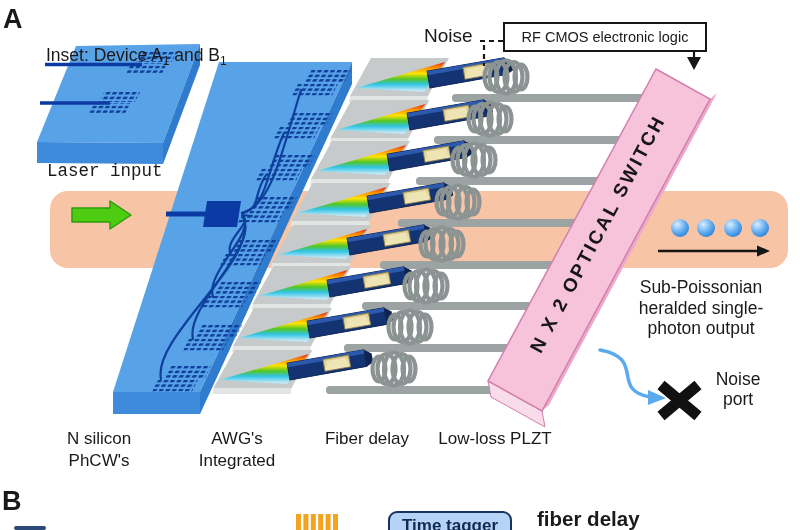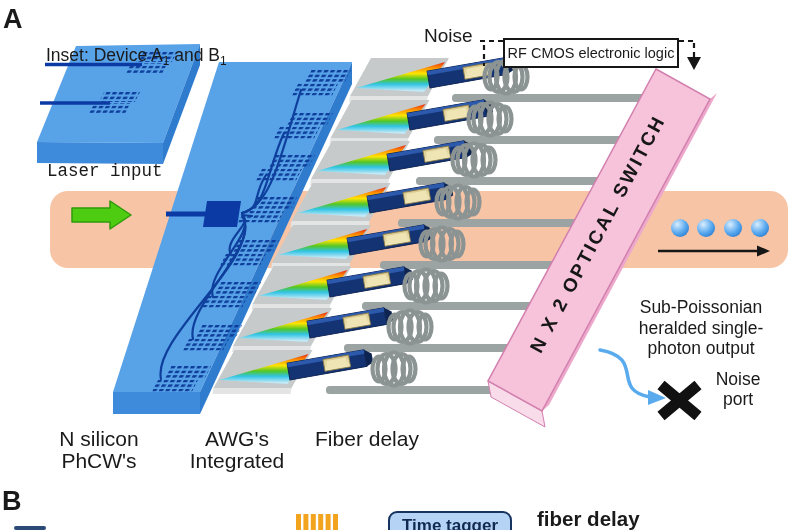--- a/index.html
+++ b/index.html
@@ -8,31 +8,31 @@
     font-family:"Liberation Sans",sans-serif;color:#1a1a1a;overflow:hidden;
   }
   .stage svg{position:absolute;left:0;top:0;}
   .txt{position:absolute;white-space:nowrap;}
   .panel-label{font-size:27px;font-weight:800;letter-spacing:1px;}
   .inset-label{font-size:17.5px;}
   .sub{font-size:12px;position:relative;top:4px;}
   .plain17{font-size:17.5px;}
   .spds{font-size:19px;}
   .rf-box{
-    position:absolute;left:503px;top:38px;width:176px;height:30px;
+    position:absolute;left:503px;top:22px;width:204px;height:30px;
     border:2.5px solid #161616;background:#ffffff;display:flex;
     align-items:center;justify-content:center;font-size:14.5px;box-sizing:border-box;
   }
   .switch-label{
     position:absolute;left:428px;top:223px;width:340px;text-align:center;
     transform:rotate(-62deg);transform-origin:center center;
     font-size:19px;font-weight:700;letter-spacing:2.5px;color:#161616;
   }
   .caption{position:absolute;text-align:center;font-size:17.5px;line-height:20.5px;}
-  .comp-label{position:absolute;text-align:center;font-size:21px;line-height:21.5px;top:428px;}
+  .comp-label{position:absolute;text-align:center;font-size:17px;line-height:21.5px;top:428px;}
   .tt-box{
     position:absolute;left:388px;top:511px;width:124px;height:34px;
     background:#b5d3f4;border:2.5px solid #17335f;border-radius:9px;
     display:flex;align-items:flex-start;justify-content:center;
     font-size:17px;font-weight:700;color:#122a52;box-sizing:border-box;padding-top:3px;
   }
   .fiber-delay-b{position:absolute;left:537px;top:507px;font-size:20.5px;font-weight:700;}
 </style>
 </head>
 <body>
@@ -354,21 +354,21 @@
 <div class="txt plain17" style="left:47px;top:161px;font-family:Liberation Mono, monospace;">Laser input</div>
 
 <div class="txt spds" style="left:424px;top:25px;">Noise</div>
 
 <div class="rf-box">
       <span>RF CMOS electronic logic</span>
     </div>
 
 <div class="switch-label">N X 2 OPTICAL SWITCH</div>
 
-<div class="caption" style="left:608px;top:277px;width:186px;margin-top:20px;">
+<div class="caption" style="left:608px;top:277px;width:186px;">
   <div>Sub-Poissonian</div>
   <div>heralded single-</div>
   <div>photon output</div>
 </div>
 
 <div class="caption" style="left:701px;top:369px;width:74px;line-height:20px;">
   <div>Noise</div>
   <div>port</div>
 </div>
 
@@ -377,20 +377,21 @@
   <div>PhCW's</div>
 </div>
 <div class="comp-label" style="left:177px;width:120px;">
   <div>AWG's</div>
   <div>Integrated</div>
 </div>
 <div class="comp-label" style="left:302px;width:130px;">
   <div>Fiber delay</div>
 </div>
 <div class="comp-label" style="left:419px;width:152px;">
+  <div>Low-loss PLZT</div>
 </div>
 
 <div class="txt panel-label" style="left:2px;top:486px;">B</div>
 
 <div class="tt-box">
       <span>Time tagger</span>
     </div>
 
 <div class="fiber-delay-b">fiber delay</div>
 

